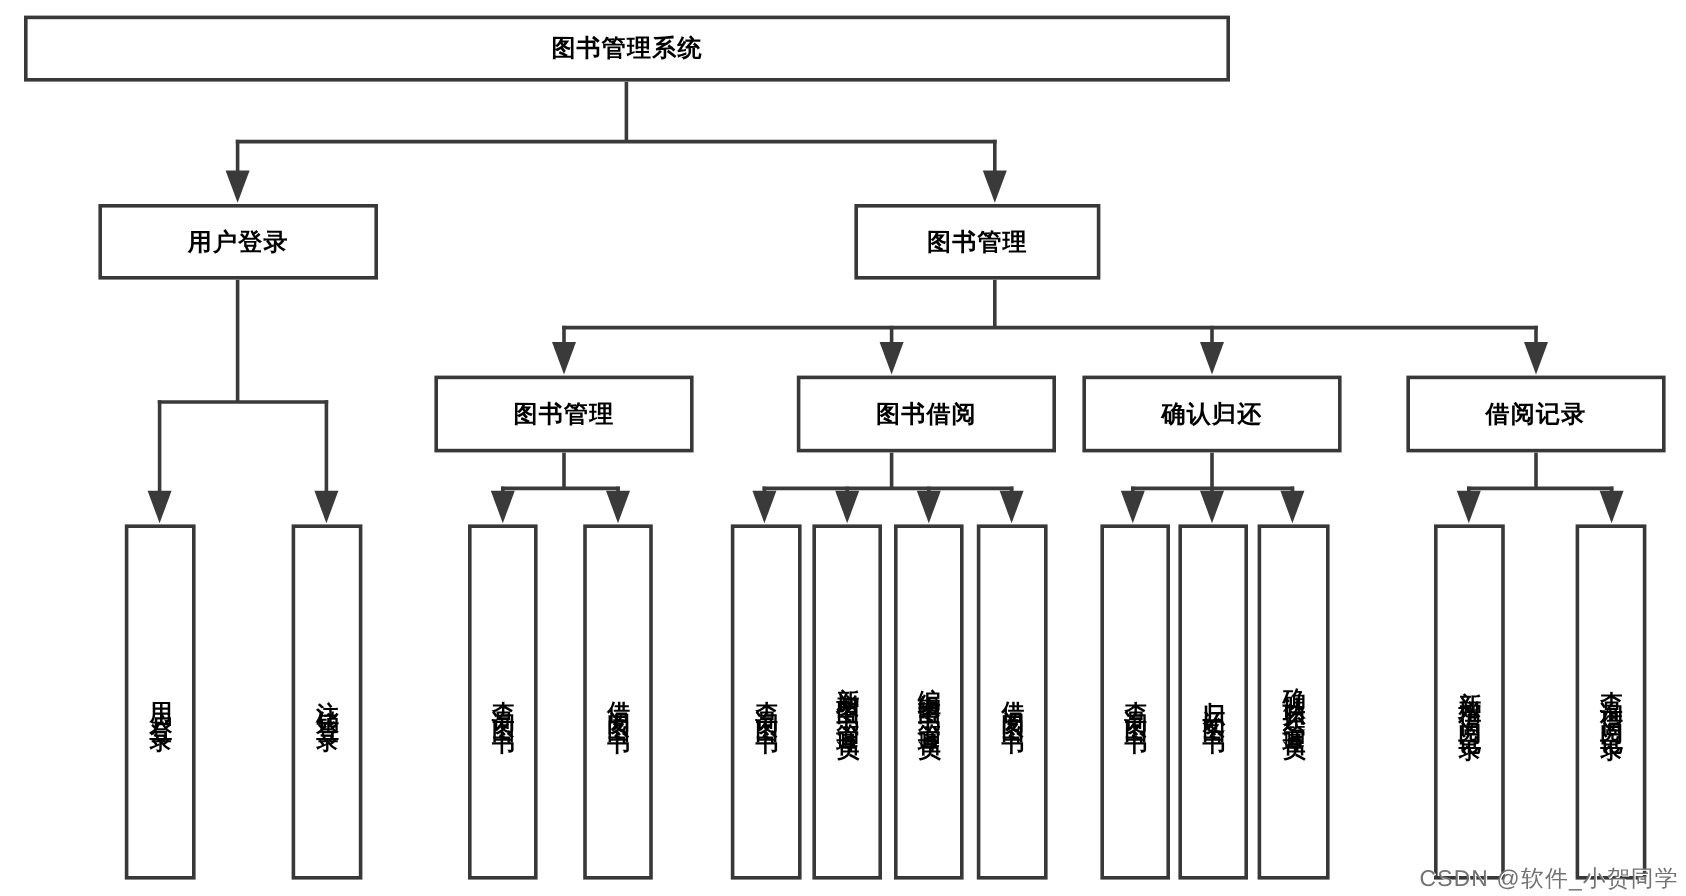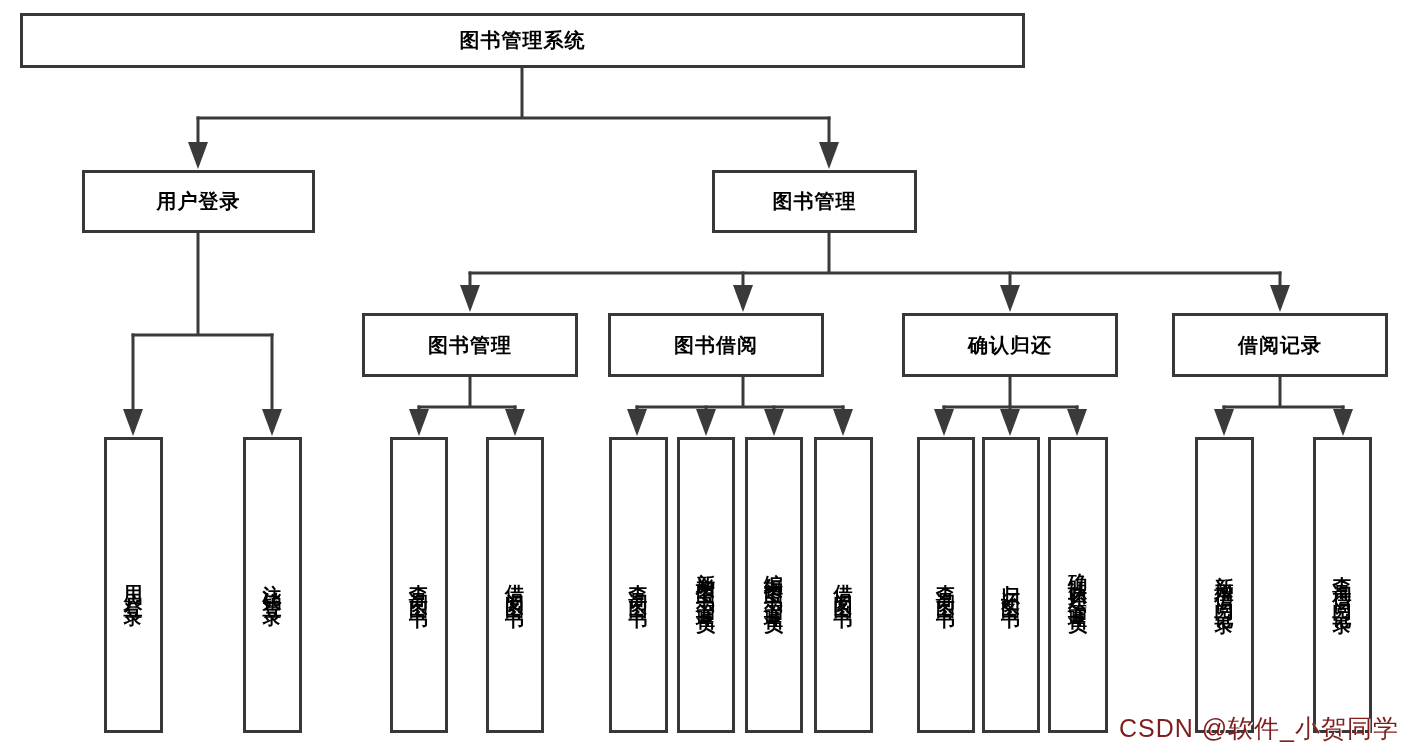--- a/index.html
+++ b/index.html
@@ -43,23 +43,23 @@
     text-orientation: mixed;
     font-size: 19px;
     letter-spacing: 8px;
     line-height: 1;
     text-align: center;
   }
   #watermark {
     position: absolute;
     right: 6px;
     bottom: 2px;
-    font-size: 25px;
+    font-size: 19px;
     letter-spacing: 1px;
-    color: #7f1d1d;
+    color: #737373;
     text-shadow: 1px 1px 0 #ffffff;
     white-space: nowrap;
     pointer-events: none;
   }
 </style>
 </head>
 <body>
 
 <div id="stage">
 
@@ -140,21 +140,21 @@
   <div class="node hbox" style="left:82px; top:170px; width:233px; height:63px;">
     <span>用户登录</span>
   </div>
   <div class="node hbox" style="left:712px; top:170px; width:205px; height:63px;">
     <span>图书管理</span>
   </div>
 
   <div class="node hbox" style="left:362px; top:313px; width:216px; height:64px;">
     <span>图书管理</span>
   </div>
-  <div class="node hbox" style="left:608px; top:313px; width:216px; height:64px;">
+  <div class="node hbox" style="left:664px; top:313px; width:216px; height:64px;">
     <span>图书借阅</span>
   </div>
   <div class="node hbox" style="left:902px; top:313px; width:216px; height:64px;">
     <span>确认归还</span>
   </div>
   <div class="node hbox" style="left:1172px; top:313px; width:216px; height:64px;">
     <span>借阅记录</span>
   </div>
 
   <div class="node vbox" style="left:104px; top:437px; width:59px; height:296px;">

